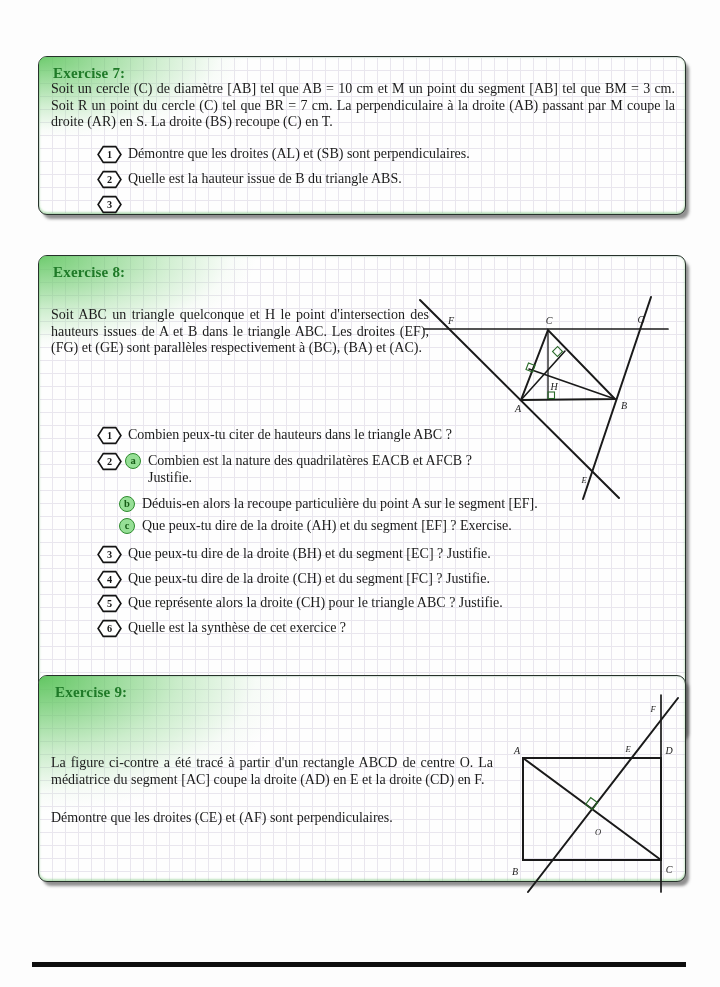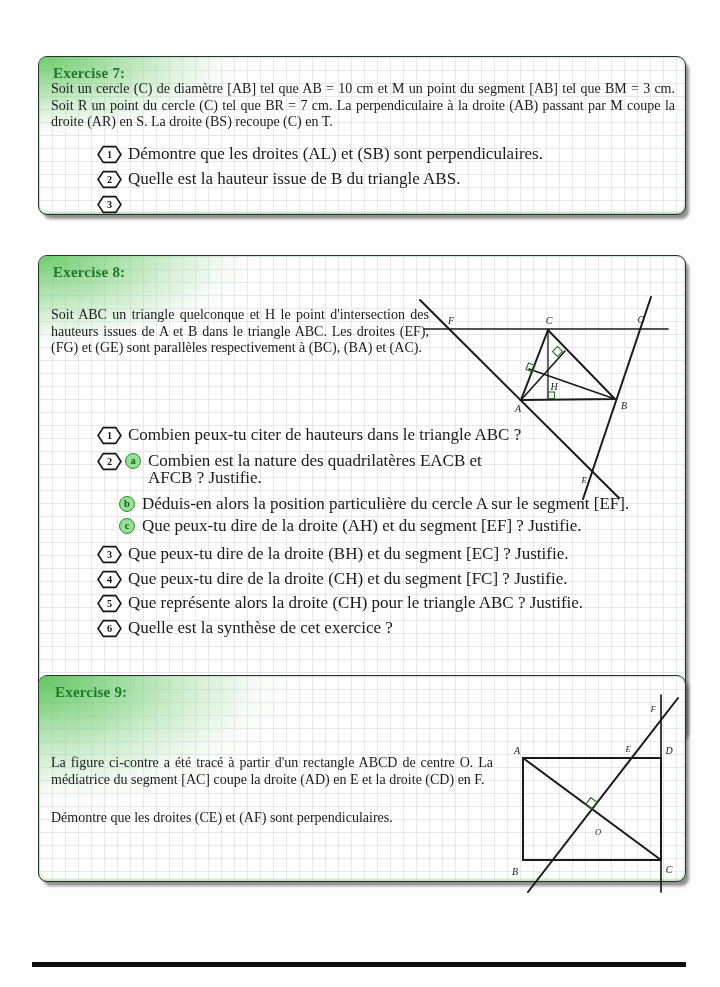--- a/index.html
+++ b/index.html
@@ -45,21 +45,21 @@
   .qrow{display:flex;align-items:flex-start;}
   .hex{width:25px;height:19px;flex:0 0 25px;}
   .hex polygon{fill:#ffffff;stroke:#141414;stroke-width:1.8;}
   .hex text{font-family:"Liberation Serif",serif;font-style:normal;font-weight:bold;font-size:11.5px;fill:#141414;text-anchor:middle;}
   .sub-badge{
     flex:0 0 16px;width:16px;height:16px;border-radius:50%;
     background:#96df96;border:1.5px solid #2e8b2e;box-sizing:border-box;
     color:#155c15;font-weight:bold;font-size:10.5px;line-height:13px;
     text-align:center;margin-top:1px;
   }
-  .qtext{font-size:17px;line-height:16.8px;padding-top:1px;}
+  .qtext{font-size:14px;line-height:16.8px;padding-top:1px;}
   .fig{position:absolute;}
   .fig line,.fig path,.fig rect,.fig polygon{stroke-linecap:round;}
   .fig .stroke{stroke:#1a1a1a;fill:none;}
   .fig .ra{stroke:#2a6b2a;fill:none;stroke-width:1.1;}
   .fig text{font-family:"Liberation Serif",serif;font-style:italic;font-size:10px;fill:#1c1c1c;text-anchor:middle;}
   .fig .tiny{font-size:8.5px;}
   .bottom-rule{
     position:absolute;left:32px;top:962px;width:654px;height:5px;
     background:#0e0e0e;
   }
@@ -129,25 +129,25 @@
     <div class="qrow" style="margin-bottom:8px;">
       <svg class="hex" viewBox="0 0 28 20">
           <polygon points="7,1.2 21,1.2 26.8,10 21,18.8 7,18.8 1.2,10"></polygon>
           <text x="14" y="14.2">2</text>
         </svg>
       <span class="sub-badge" style="margin-left:3px;">a</span>
       <span class="qtext" style="margin-left:7px;width:352px;">Combien est la nature des quadrilatères EACB et AFCB ? Justifie.</span>
     </div>
     <div class="qrow" style="margin-left:22px;margin-bottom:5px;">
       <span class="sub-badge">b</span>
-      <span class="qtext" style="margin-left:7px;">Déduis-en alors la position particulière du cercle A sur le segment [EF].</span>
+      <span class="qtext" style="margin-left:7px;">Déduis-en alors la recoupe particulière du point A sur le segment [EF].</span>
     </div>
     <div class="qrow" style="margin-left:22px;margin-bottom:10px;">
       <span class="sub-badge">c</span>
-      <span class="qtext" style="margin-left:7px;">Que peux-tu dire de la droite (AH) et du segment [EF] ? Justifie.</span>
+      <span class="qtext" style="margin-left:7px;">Que peux-tu dire de la droite (AH) et du segment [EF] ? Exercise.</span>
     </div>
     <div class="qrow" style="margin-bottom:6px;">
       <svg class="hex" viewBox="0 0 28 20">
           <polygon points="7,1.2 21,1.2 26.8,10 21,18.8 7,18.8 1.2,10"></polygon>
           <text x="14" y="14.2">3</text>
         </svg>
       <span class="qtext" style="margin-left:6px;">Que peux-tu dire de la droite (BH) et du segment [EC] ? Justifie.</span>
     </div>
     <div class="qrow" style="margin-bottom:5px;">
       <svg class="hex" viewBox="0 0 28 20">

